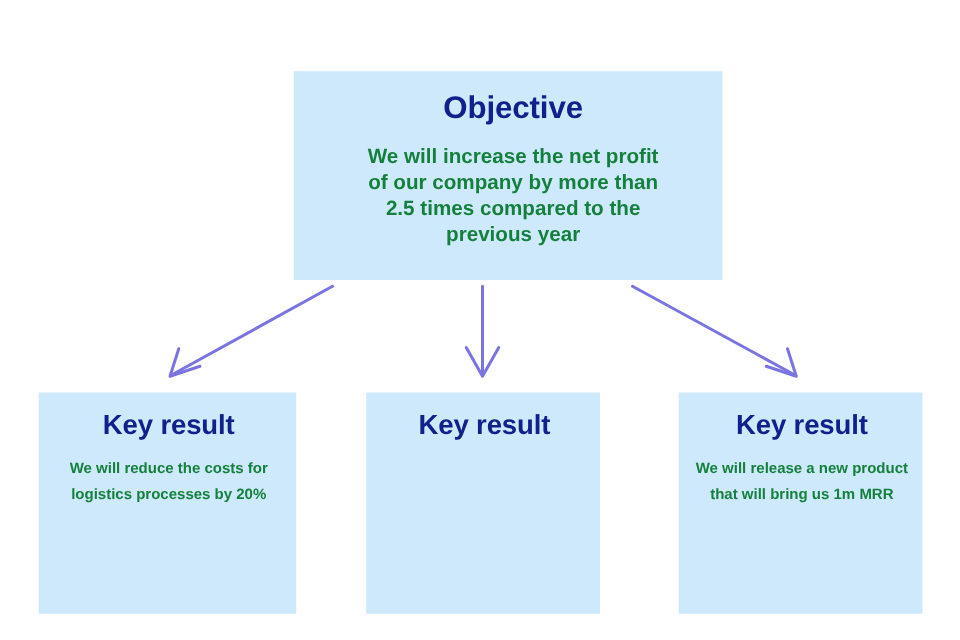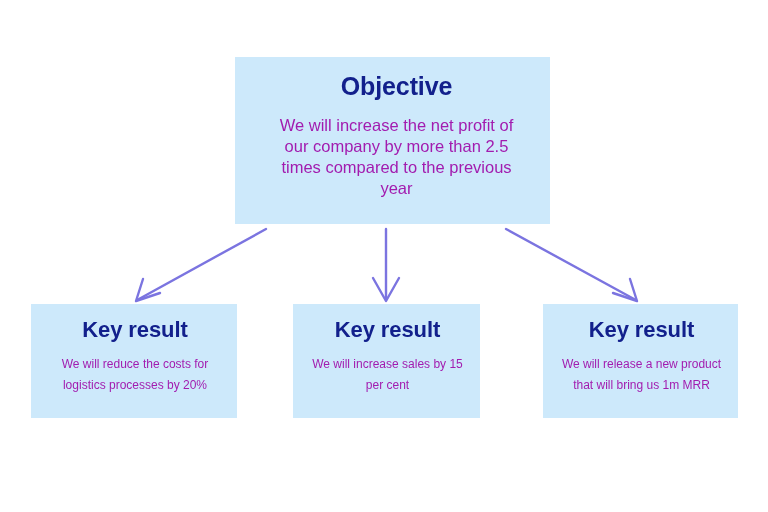--- a/index.html
+++ b/index.html
@@ -37,46 +37,46 @@
     justify-content: center;
     text-align: center;
     color: #12208c;
   }
   .node-title {
     font-weight: bold;
     color: #12208c;
     letter-spacing: -0.1px;
   }
   .node-body {
-    font-weight: normal;
-    color: #a21caf;
+    font-weight: bold;
+    color: #15803d;
   }
   
   #node-objective {
     left: 235px;
     top: 57px;
-    width: 315px;
+    width: 343px;
     height: 167px;
     padding: 14px 2px 10px 10px;
     justify-content: flex-start;
   }
   #node-objective .node-title {
     font-size: 25px;
     line-height: 30px;
     margin-bottom: 14px;
   }
   #node-objective .node-body {
     font-size: 16.5px;
     line-height: 21px;
     max-width: 250px;
   }
   
   .node-kr {
-    top: 304px;
-    height: 114px;
+    top: 314px;
+    height: 177px;
     padding: 12px 8px 8px 10px;
     justify-content: flex-start;
   }
   .node-kr .node-title {
     font-size: 22px;
     line-height: 27px;
     margin-bottom: 11px;
   }
   .node-kr .node-body {
     font-size: 12px;
@@ -117,21 +117,20 @@
     <div class="node-body">We will increase the net profit of our company by more than 2.5 times compared to the previous year</div>
   </div>
 
   <div class="node node-kr" id="node-kr-0">
     <div class="node-title">Key result</div>
     <div class="node-body">We will reduce the costs for logistics processes by 20%</div>
   </div>
 
   <div class="node node-kr" id="node-kr-1">
     <div class="node-title">Key result</div>
-    <div class="node-body">We will increase sales by 15 per cent</div>
   </div>
 
   <div class="node node-kr" id="node-kr-2">
     <div class="node-title">Key result</div>
     <div class="node-body">We will release a new product that will bring us 1m MRR</div>
   </div>
 
 </div>
 
 </body></html>

